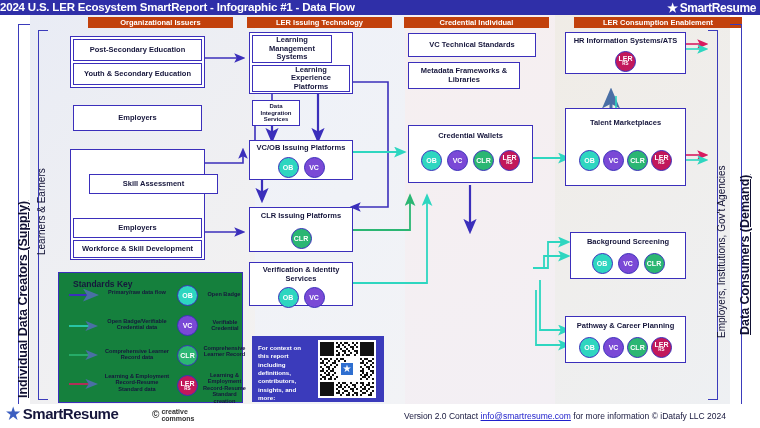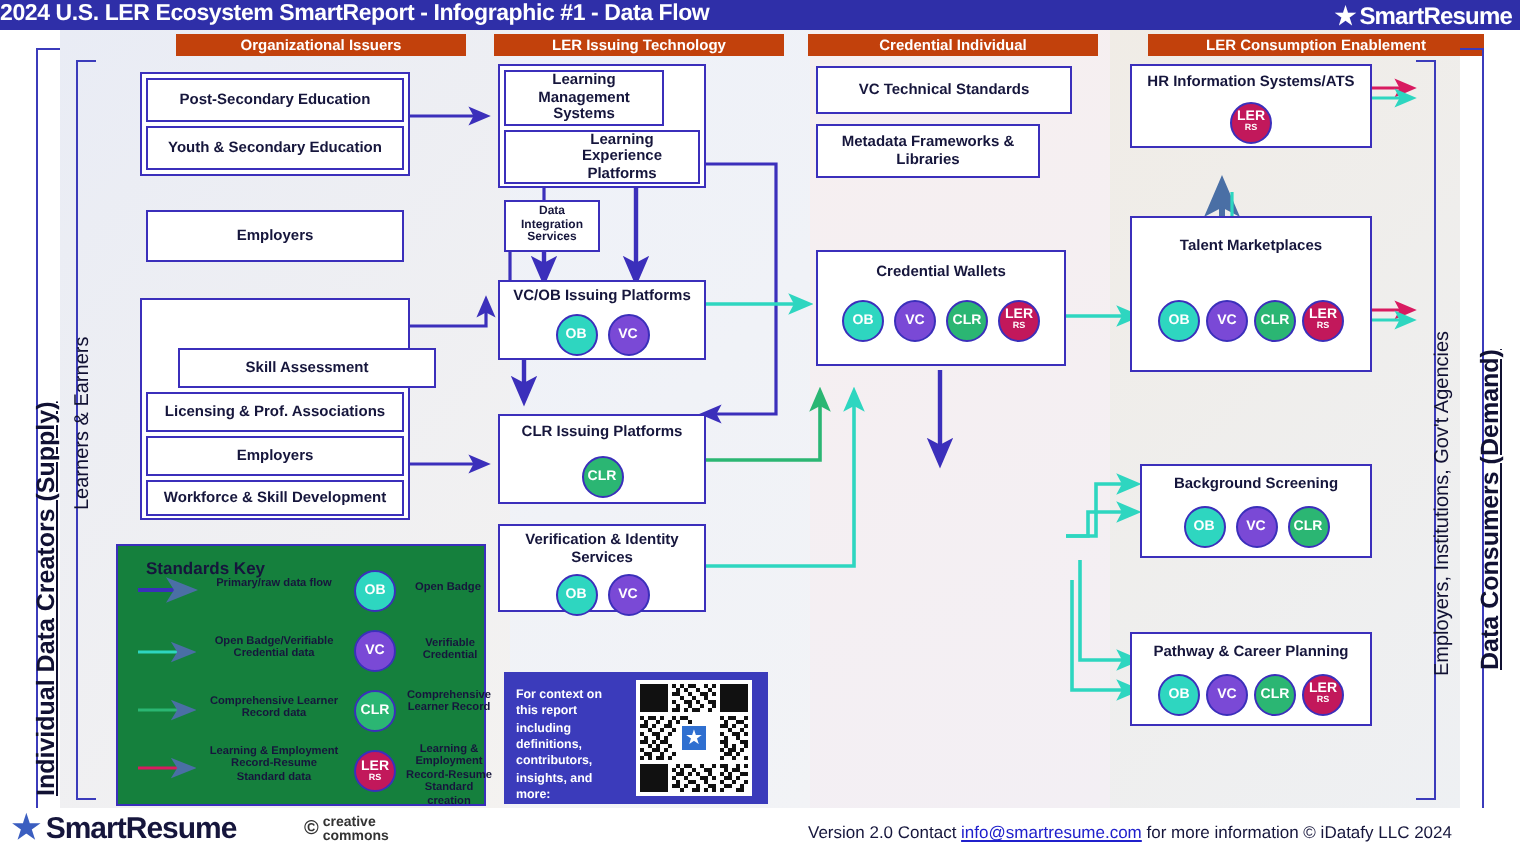--- a/index.html
+++ b/index.html
@@ -206,23 +206,20 @@
   <div class="nodebox" style="left:73px;top:63px;width:129px;height:22px;">
     <div class="lbl">Youth &amp; Secondary Education</div>
   </div>
   <div class="nodebox" style="left:73px;top:105px;width:129px;height:26px;">
     <div class="lbl">Employers</div>
   </div>
 
   <div class="group" style="left:70px;top:149px;width:135px;height:111px;"></div>
   <div class="nodebox" style="left:73px;top:174px;width:129px;height:20px;margin-left:16px;">
     <div class="lbl">Skill Assessment</div>
-  </div>
-  <div class="nodebox" style="left:73px;top:196px;width:129px;height:20px;">
-    <div class="lbl">Licensing &amp; Prof. Associations</div>
   </div>
   <div class="nodebox" style="left:73px;top:218px;width:129px;height:20px;">
     <div class="lbl">Employers</div>
   </div>
   <div class="nodebox" style="left:73px;top:240px;width:129px;height:18px;">
     <div class="lbl">Workforce &amp; Skill Development</div>
   </div>
 
   <div class="group" style="left:249px;top:32px;width:104px;height:62px;"></div>
   <div class="nodebox" style="left:252px;top:35px;width:80px;height:28px;">

